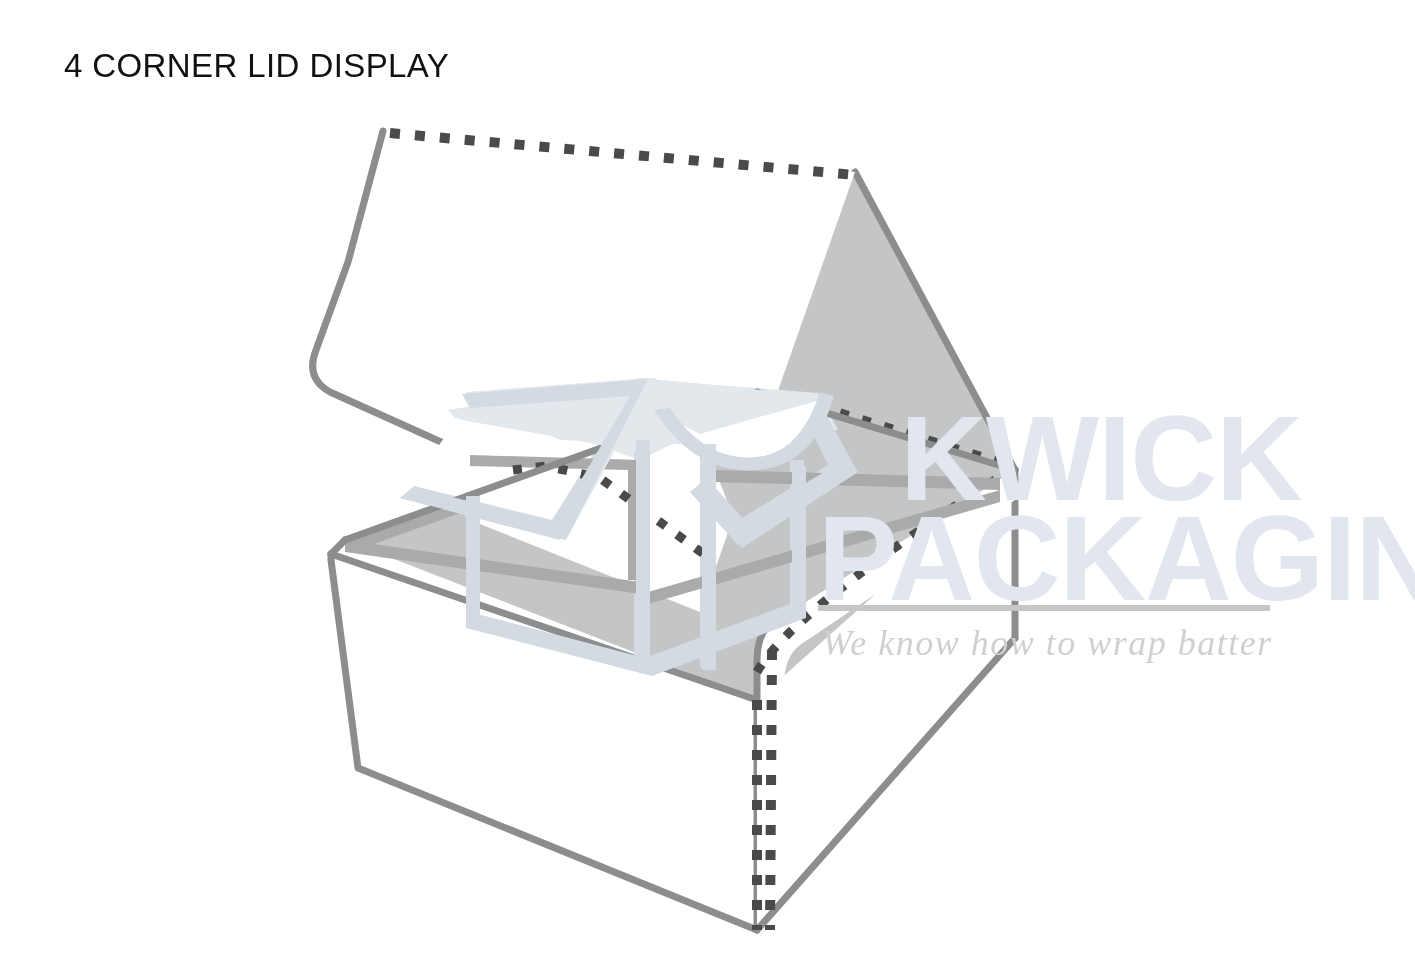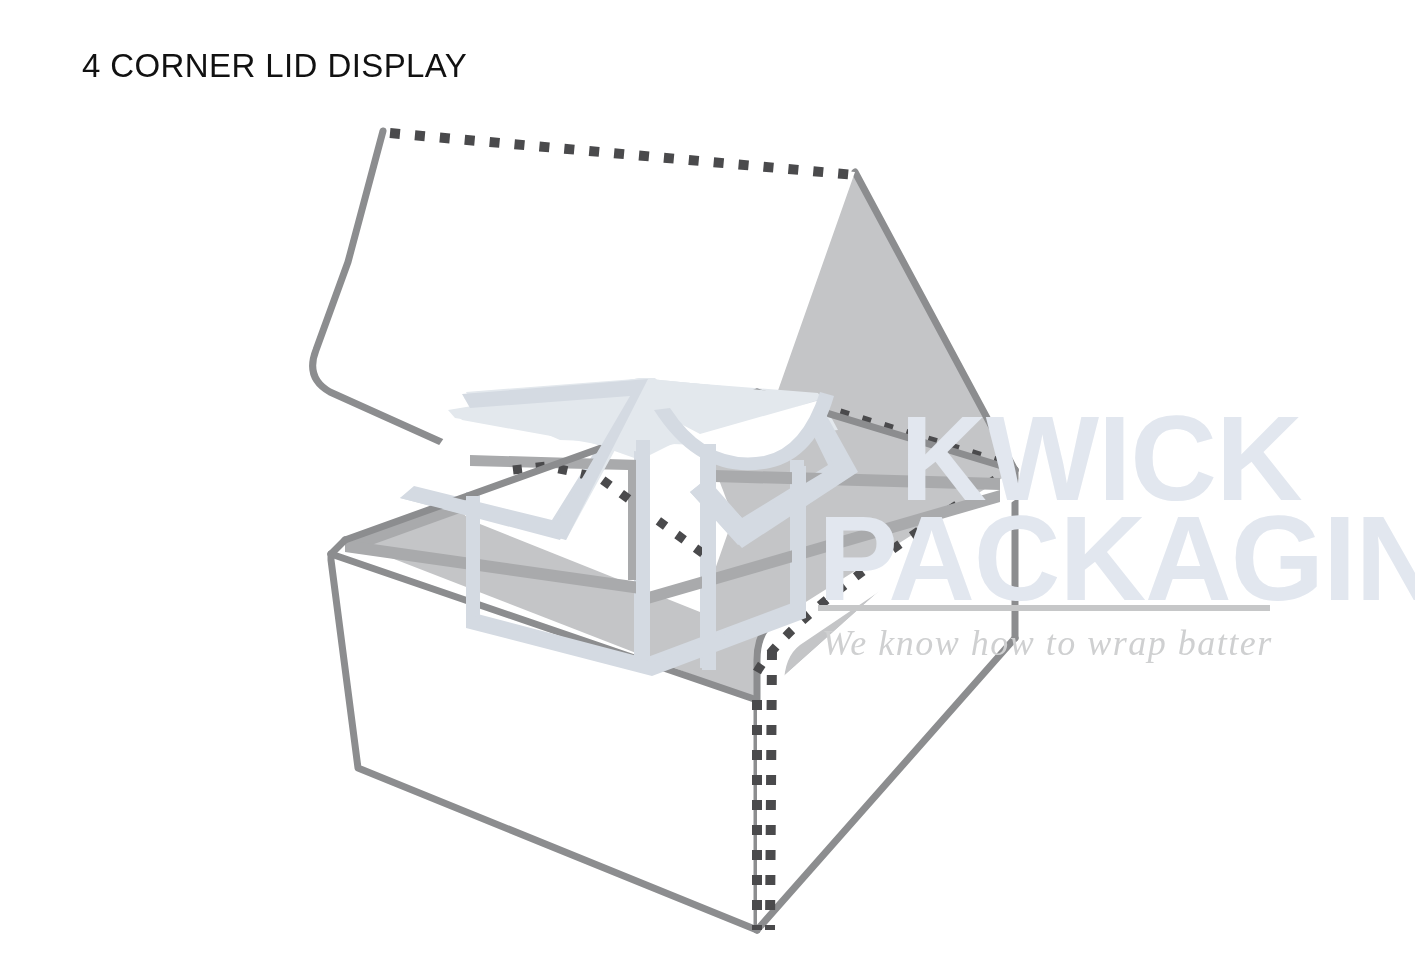--- a/index.html
+++ b/index.html
@@ -16,21 +16,21 @@
   }
   #stage {
     position: absolute;
     inset: 0;
     width: 1415px;
     height: 975px;
     background: #ffffff;
   }
   #page-title {
     position: absolute;
-    left: 82px;
+    left: 64px;
     top: 47px;
     font-family: "Liberation Sans", sans-serif;
     font-size: 33px;
     font-weight: 400;
     letter-spacing: 0.4px;
     color: #111111;
     white-space: nowrap;
     user-select: none;
   }
   #diagram-svg {

